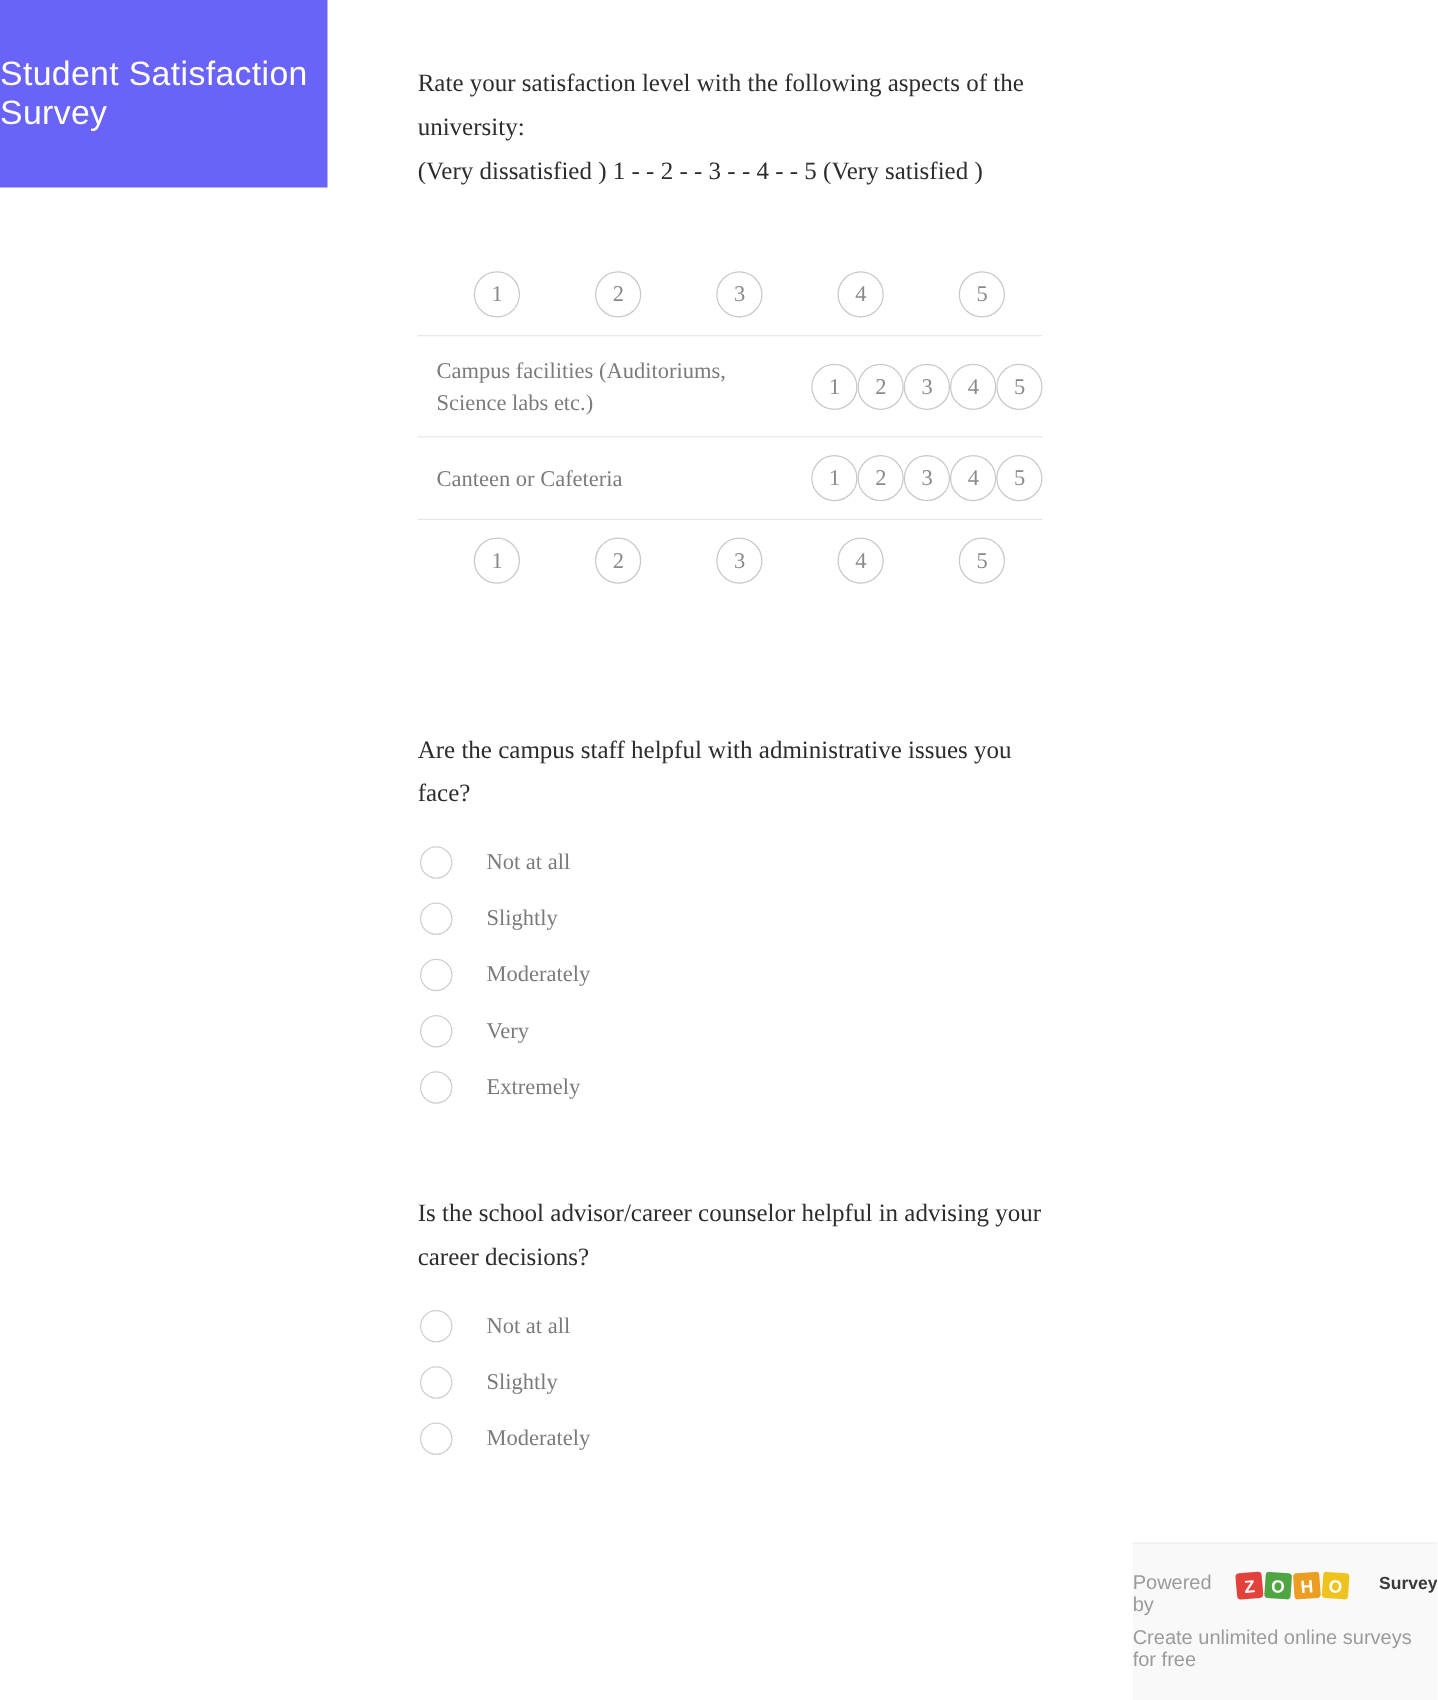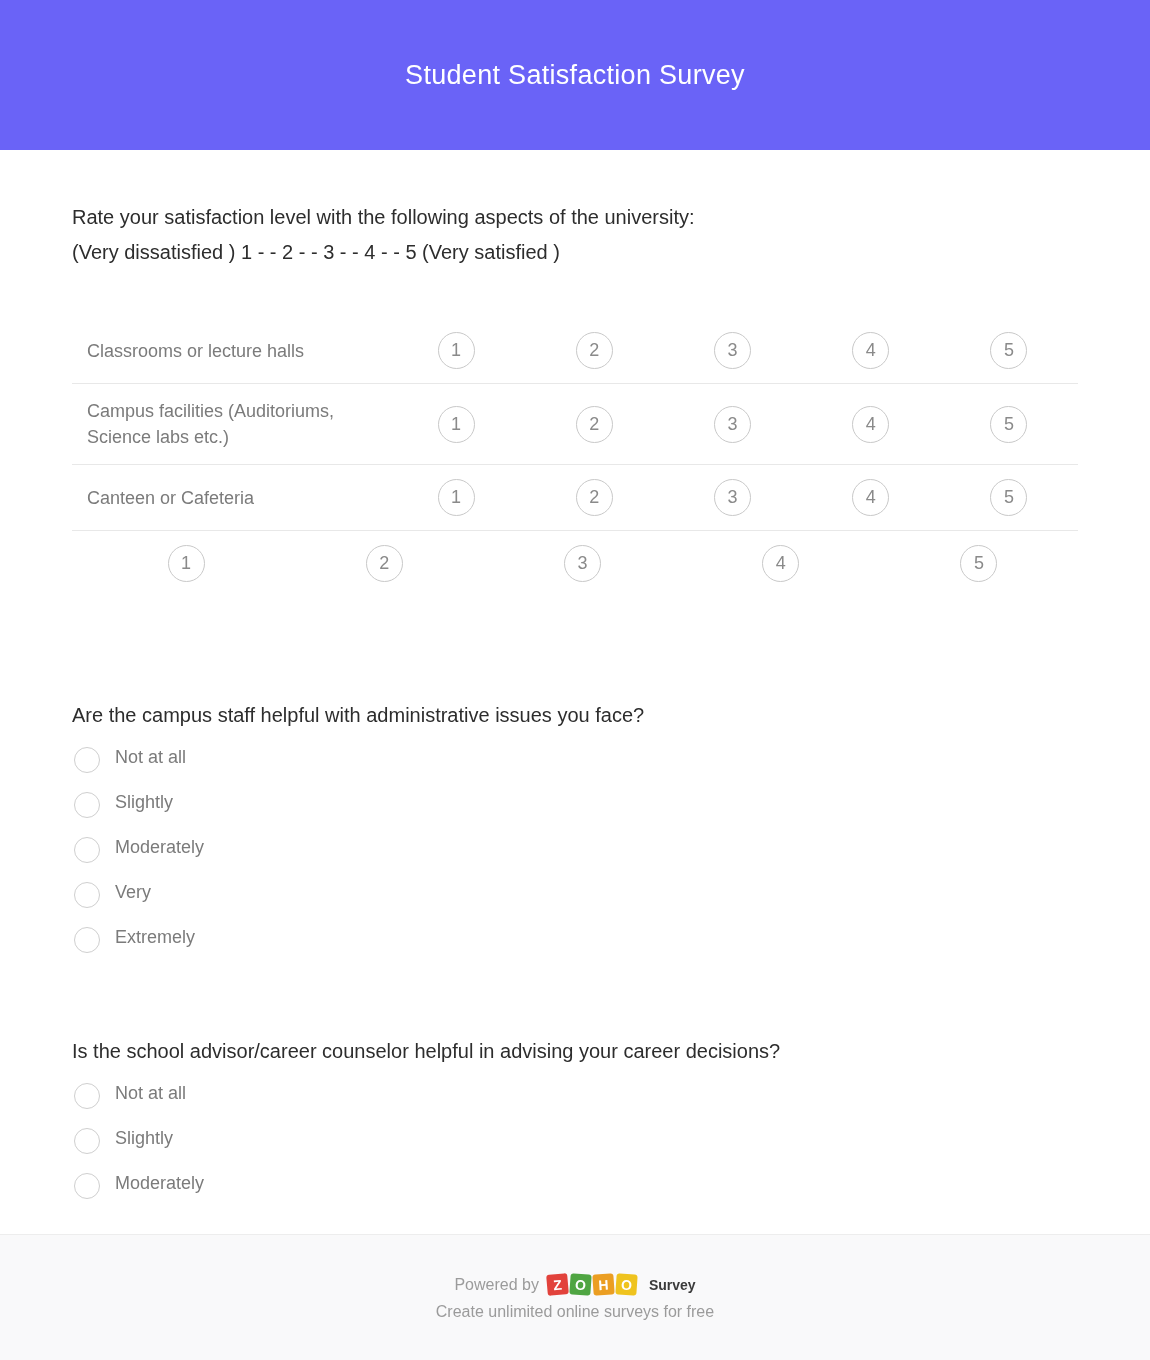--- a/index.html
+++ b/index.html
@@ -1,51 +1,51 @@
 <!DOCTYPE html>
 <html><head>
 <meta charset="utf-8">
 <style>
   * { margin:0; padding:0; box-sizing:border-box; }
   html,body { background:#fff; }
   body { font-family:"Liberation Sans", sans-serif; }
-  .page { width:1150px; min-height:1360px; display:flex; flex-direction:column; background:#fff; }
+  .page { width:1150px; min-height:1360px; display:flex; background:#fff; }
 
   
   .header { height:150px; background:#6A63F7; display:flex; align-items:center; justify-content:center; }
   .header h1 { color:#fff; font-size:27px; font-weight:400; letter-spacing:0.3px; }
 
   
-  .content { padding:0 72px; }
+  .content { padding:0 72px;font-family:Liberation Serif, serif; }
   .q-text { font-size:20px; color:#2d2d2d; line-height:35px; font-weight:400; }
   .q1 { margin-top:50px; }
 
   
   .grid { margin-top:48px; }
   .grid-row { display:flex; align-items:center; padding:14px 0 14px 15px; border-bottom:1px solid #e8e8e8; }
   .grid-row:last-child { border-bottom:none; }
   .row-label { width:250px; margin-right:50px; flex-shrink:0; color:#7b7b7b; font-size:18px; line-height:26px; }
   .scale { flex:1; display:flex; }
   .scale-cell { flex:1; display:flex; justify-content:center; }
   .num-circle { width:37px; height:37px; border:1px solid #c9c9c9; border-radius:50%; background:#fff;
                 display:flex; align-items:center; justify-content:center; font-size:18px; color:#8a8a8a; cursor:pointer; }
 
   
   .q-block { }
   .q2 { margin-top:102px; }
   .q3 { margin-top:62px; }
   .options { margin-top:14px; margin-left:2px; }
-  .option { display:flex; height:45px; cursor:pointer; }
+  .option { display:flex; align-items:center; height:45px; cursor:pointer;gap:12px; }
   .radio { width:26px; height:26px; border:1px solid #cfcfcf; border-radius:50%; background:#fff; margin-right:15px; flex-shrink:0; }
   .option-label { font-size:18px; color:#7b7b7b; }
 
   
   .footer { margin-top:auto; height:126px; background:#f9f9fa; border-top:1px solid #ededed;
             display:flex; flex-direction:column; align-items:center; justify-content:center; }
-  .powered { display:flex; align-items:center; font-size:16px; color:#9b9b9b; text-decoration:none; }
+  .powered { display:flex; align-items:flex-start; font-size:16px; color:#9b9b9b; text-decoration:none;gap:12px; }
   .zoho-logo { display:inline-flex; margin:0 4px 0 8px; }
   .tile { width:21px; height:21px; border-radius:3px; color:#fff; font-weight:bold; font-size:14px;
           display:flex; align-items:center; justify-content:center; margin-right:2px; }
   .tile-z { background:#E2423B; transform:rotate(-5deg); }
   .tile-o1 { background:#4FA542; transform:rotate(4deg); }
   .tile-h { background:#EB9E22; transform:rotate(-4deg); }
   .tile-o2 { background:#EFC31E; transform:rotate(4deg); }
   .survey-word { font-size:14px; color:#3a3a3a; font-weight:600; margin-left:6px; }
   .tagline { margin-top:8px; font-size:16px; color:#9b9b9b; text-decoration:none; }
 </style>
@@ -61,21 +61,20 @@
   <div class="content">
 
     <div class="q1">
       <div class="q-text">Rate your satisfaction level with the following aspects of the university:</div>
       <div class="q-text">(Very dissatisfied ) 1 - - 2 - - 3 - - 4 - - 5 (Very satisfied )</div>
     </div>
 
     <div class="grid">
 
       <div class="grid-row">
-        <div class="row-label">Classrooms or lecture halls</div>
         <div class="scale">
           <div class="scale-cell">
               <div class="num-circle">1</div>
             </div>
           <div class="scale-cell">
               <div class="num-circle">2</div>
             </div>
           <div class="scale-cell">
               <div class="num-circle">3</div>
             </div>

